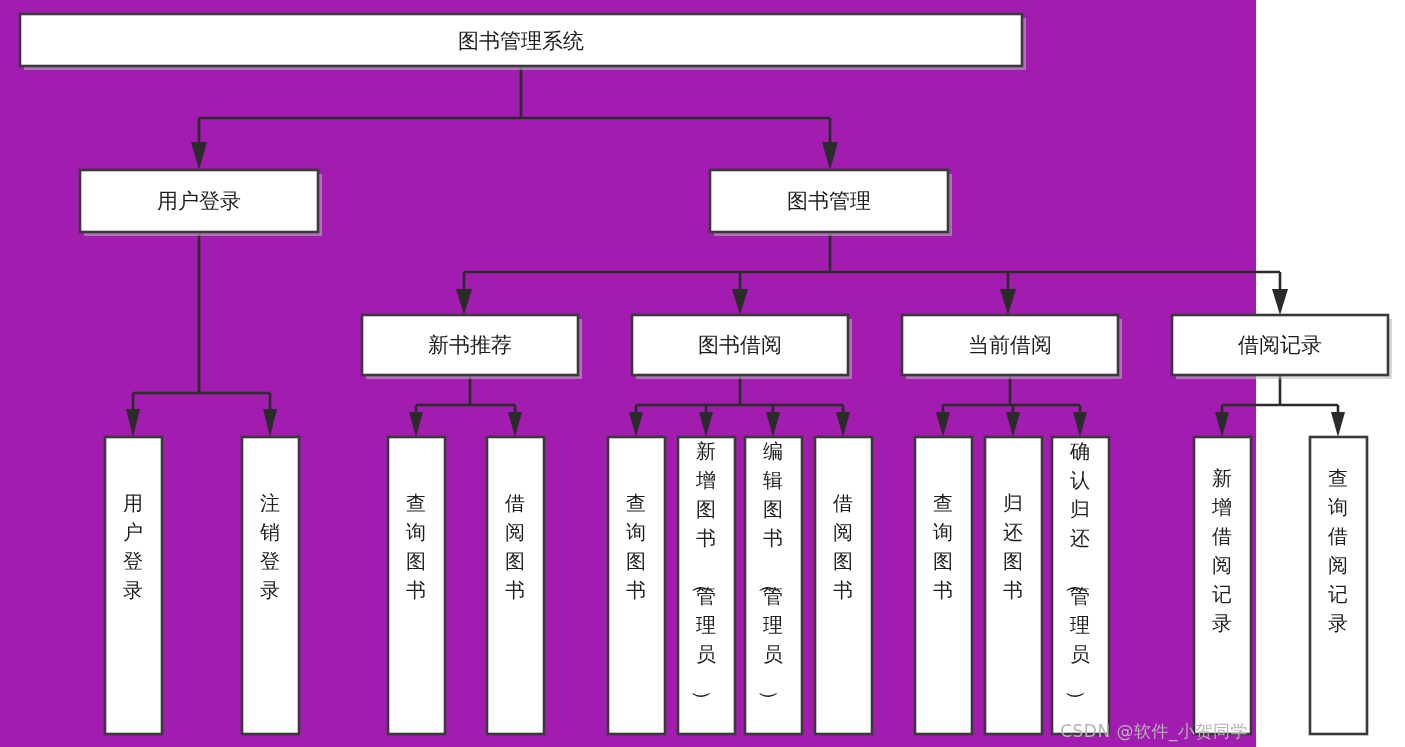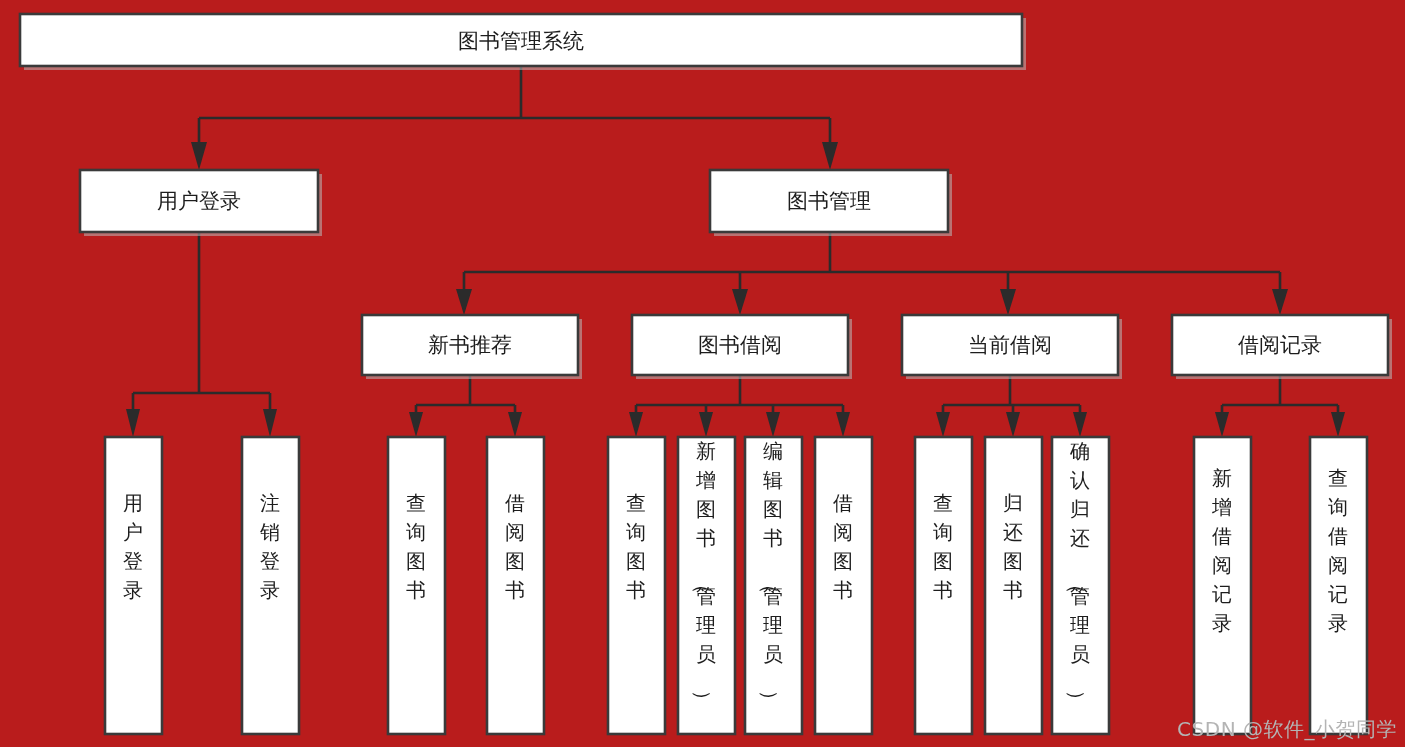--- a/index.html
+++ b/index.html
@@ -8,23 +8,23 @@
     background: #ffffff;
   }
   body {
     width: 1405px;
     height: 747px;
     overflow: hidden;
     font-family: "DejaVu Sans", "Liberation Sans", sans-serif;
   }
   #diagram-root {
     position: relative;
-    width: 1405px;
+    width: 1256px;
     height: 747px;
-    background: #b91c1c;
+    background: #a21caf;
   }
   svg#tree-svg {
     position: absolute;
     left: 0;
     top: 0;
     width: 1405px;
     height: 747px;
     display: block;
   }
   .node-box {
@@ -56,21 +56,21 @@
     font-family: "DejaVu Sans", "Liberation Sans", sans-serif;
     font-size: 20px;
     fill: #1d1d1d;
     text-anchor: middle;
   }
   .watermark {
     position: absolute;
     right: 8px;
     bottom: 4px;
     font-family: "DejaVu Sans", "Liberation Sans", sans-serif;
-    font-size: 20px;
+    font-size: 17px;
     color: #b4b4b4;
     letter-spacing: 0.5px;
     white-space: nowrap;
     user-select: none;
   }
 </style>
 </head>
 <body>
 
 <div id="diagram-root">

